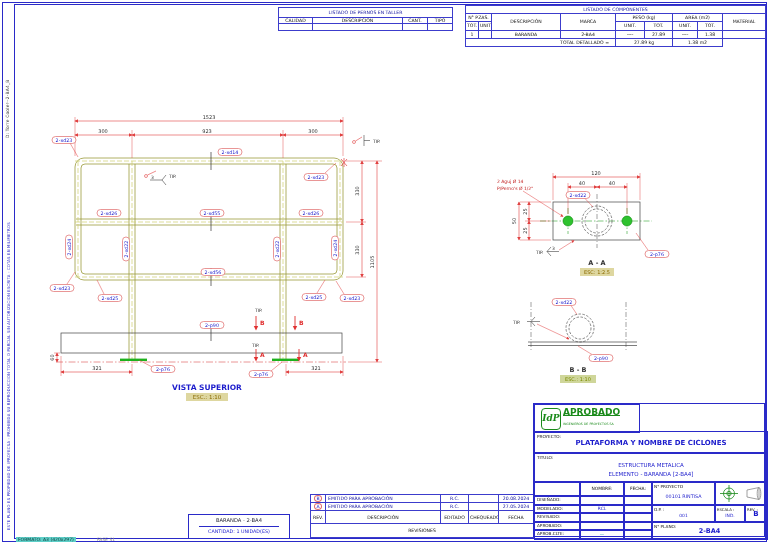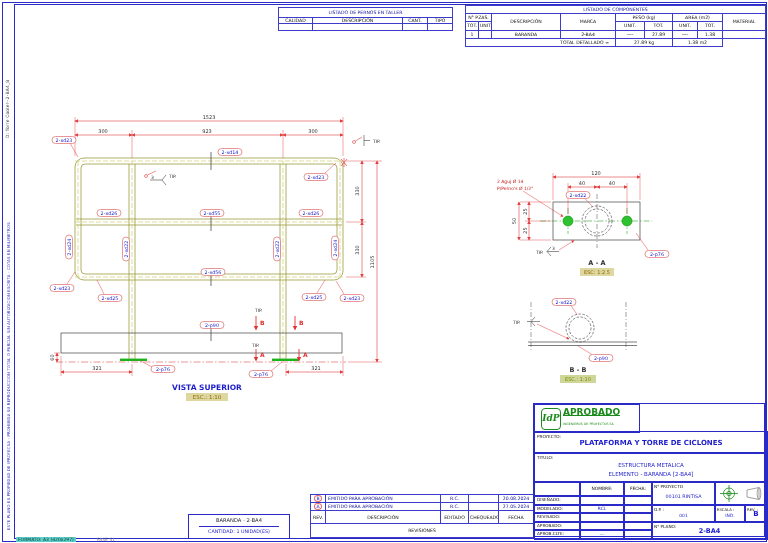--- a/index.html
+++ b/index.html
@@ -187,21 +187,21 @@
       <div style="position:absolute;left:6px;top:3px;width:18px;height:20px;border:1.2px solid #1a8a1a;border-radius:4px;
                   color:#1a8a1a;font-family:'DejaVu Serif',serif;font-style:italic;font-weight:bold;font-size:9px;
                   text-align:center;line-height:19px;">IdP</div>
       <div style="position:absolute;left:28px;top:5px;font-size:9px;font-weight:bold;color:#1a8a1a;border-bottom:1px solid #1a8a1a;">APROBADO</div>
       <div style="position:absolute;left:28px;top:17px;font-size:3.2px;color:#1a8a1a;">INGENIEROS DE PROYECTOS SA</div>
     </div>
 
 
     <div class="cell" style="left:0;top:27px;width:232px;height:21px;">
       <span class="lab">PROYECTO:</span>
-      <div class="center-abs" style="top:9px;font-size:7px;font-weight:bold;color:#1c1ccc;">PLATAFORMA Y TORRE DE CICLONES</div>
+      <div class="center-abs" style="top:9px;font-size:7px;font-weight:bold;color:#1c1ccc;">PLATAFORMA Y NOMBRE DE CICLONES</div>
     </div>
 
     <div class="cell" style="left:0;top:48px;width:232px;height:29px;">
       <span class="lab">TITULO:</span>
       <div class="center-abs cval" style="top:10px;font-size:5.5px;">ESTRUCTURA METALICA</div>
       <div class="center-abs cval" style="top:19px;font-size:5.5px;">ELEMENTO - BARANDA [2-BA4]</div>
     </div>
 
     <div style="position:absolute;left:0;top:77px;width:232px;height:57px;">
       <div class="cell" style="left:0;top:0;width:45px;height:14px;"></div>

